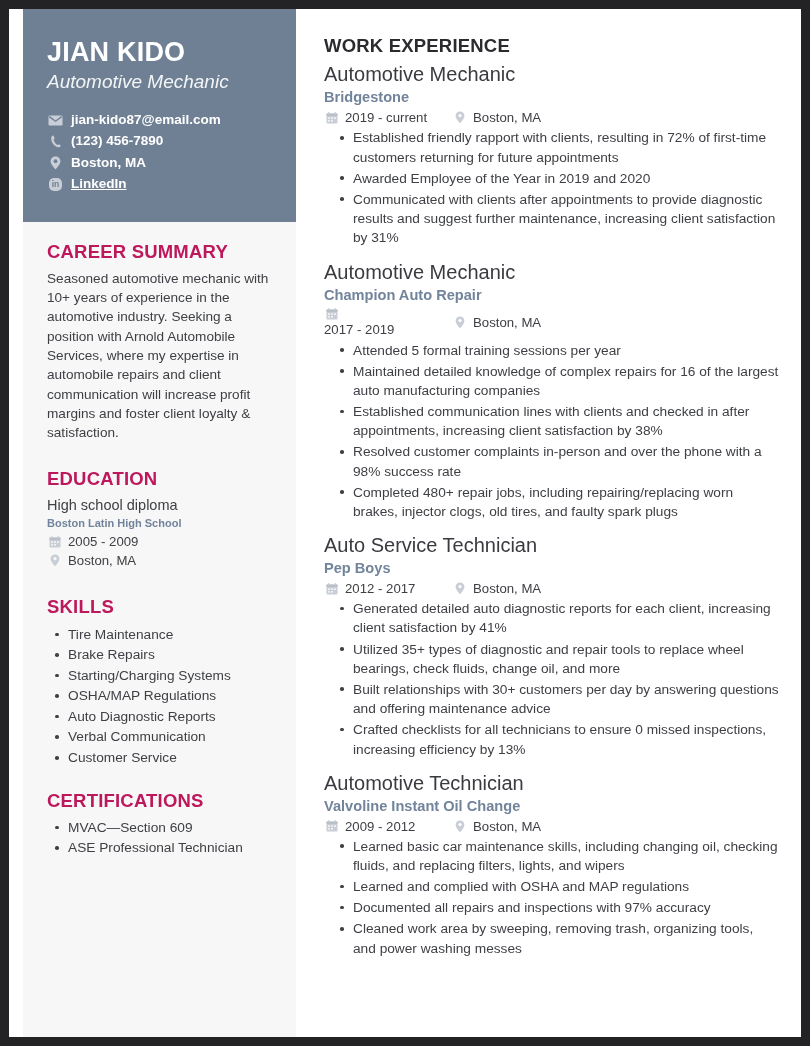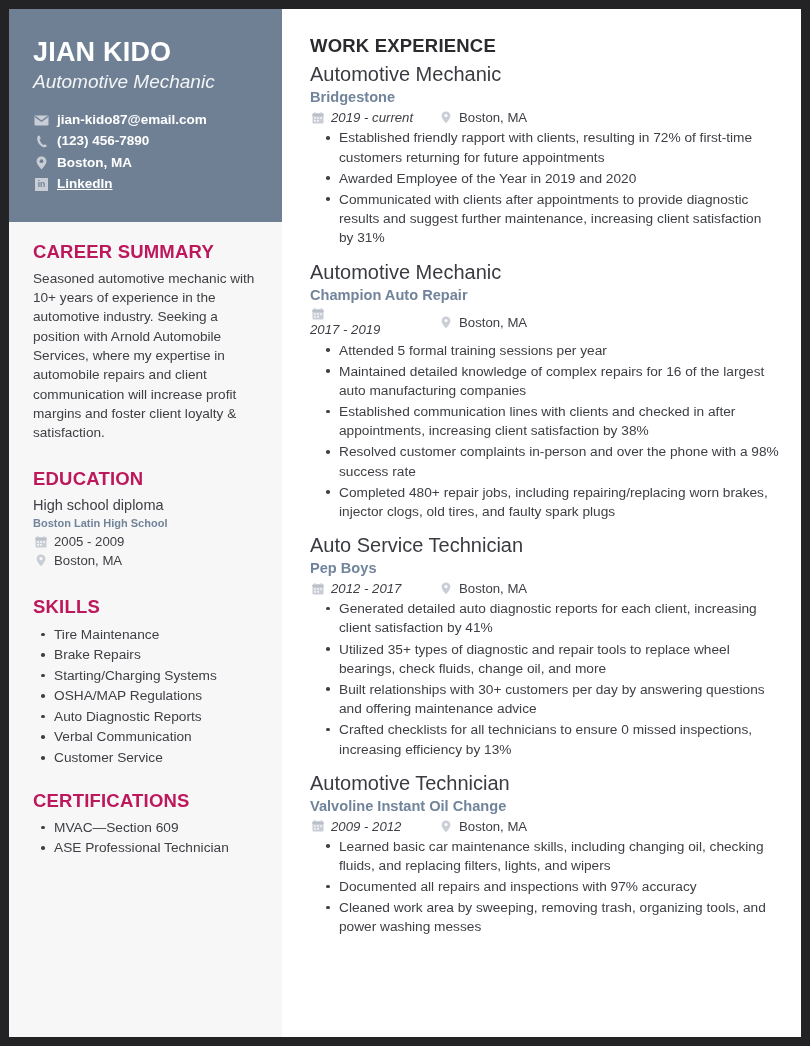--- a/index.html
+++ b/index.html
@@ -25,20 +25,21 @@
     overflow: hidden;
   }
 
   
   .sidebar {
     width: 273px;
     flex: 0 0 273px;
     background: #f7f7f7;
     display: flex;
     flex-direction: column;
+    margin-left: 14px;
   }
 
   .id-block {
     background: #6f8095;
     padding: 28px 24px 24px 24px;
     color: #ffffff;
   }
 
   .full-name {
     font-size: 27px;
@@ -210,21 +211,21 @@
   .job-meta .mi {
     flex: 0 0 15px;
     width: 15px;
     height: 13px;
     margin-right: 6px;
     display: inline-flex;
     align-items: center;
     justify-content: center;
   }
   .job-meta .mi svg { display:block; }
-  .job-meta .date-part { min-width: 128px; font-style: italic; }
+  .job-meta .date-part { min-width: 128px; }
   .job-meta .loc-wrap {
     display: flex;
     align-items: center;
   }
 
   .job-bullets {
     list-style: none;
     margin: 2px 0 0 0;
     padding: 0;
   }
@@ -245,21 +246,21 @@
     height: 3.6px;
     border-radius: 50%;
     background: #3f4045;
   }
 
   .li-square {
     display: inline-block;
     width: 13px;
     height: 13px;
     background: #c9ced6;
-    border-radius: 0;
+    border-radius: 5px;
     color: #6f8095;
     font-size: 8.5px;
     font-weight: bold;
     line-height: 13px;
     text-align: center;
     font-family: "Liberation Sans", sans-serif;
   }
 </style>
 </head>
 <body>
@@ -514,19 +515,20 @@
             <svg width="10" height="13" viewBox="0 0 10 13">
                 <path d="M5 0.4 C2.5 0.4 0.6 2.3 0.6 4.7 C0.6 7.7 5 12.2 5 12.2 C5 12.2 9.4 7.7 9.4 4.7 C9.4 2.3 7.5 0.4 5 0.4 Z" fill="#c9ced6"></path>
                 <circle cx="5" cy="4.6" r="1.6" fill="#ffffff"></circle>
               </svg>
           </span>
           <span>Boston, MA</span>
         </span>
       </div>
       <ul class="job-bullets">
         <li>Learned basic car maintenance skills, including changing oil, checking fluids, and replacing filters, lights, and wipers</li>
+        <li>Learned and complied with OSHA and MAP regulations</li>
         <li>Documented all repairs and inspections with 97% accuracy</li>
         <li>Cleaned work area by sweeping, removing trash, organizing tools, and power washing messes</li>
       </ul>
     </section>
 
   </main>
 </div>
 
 </body></html>

